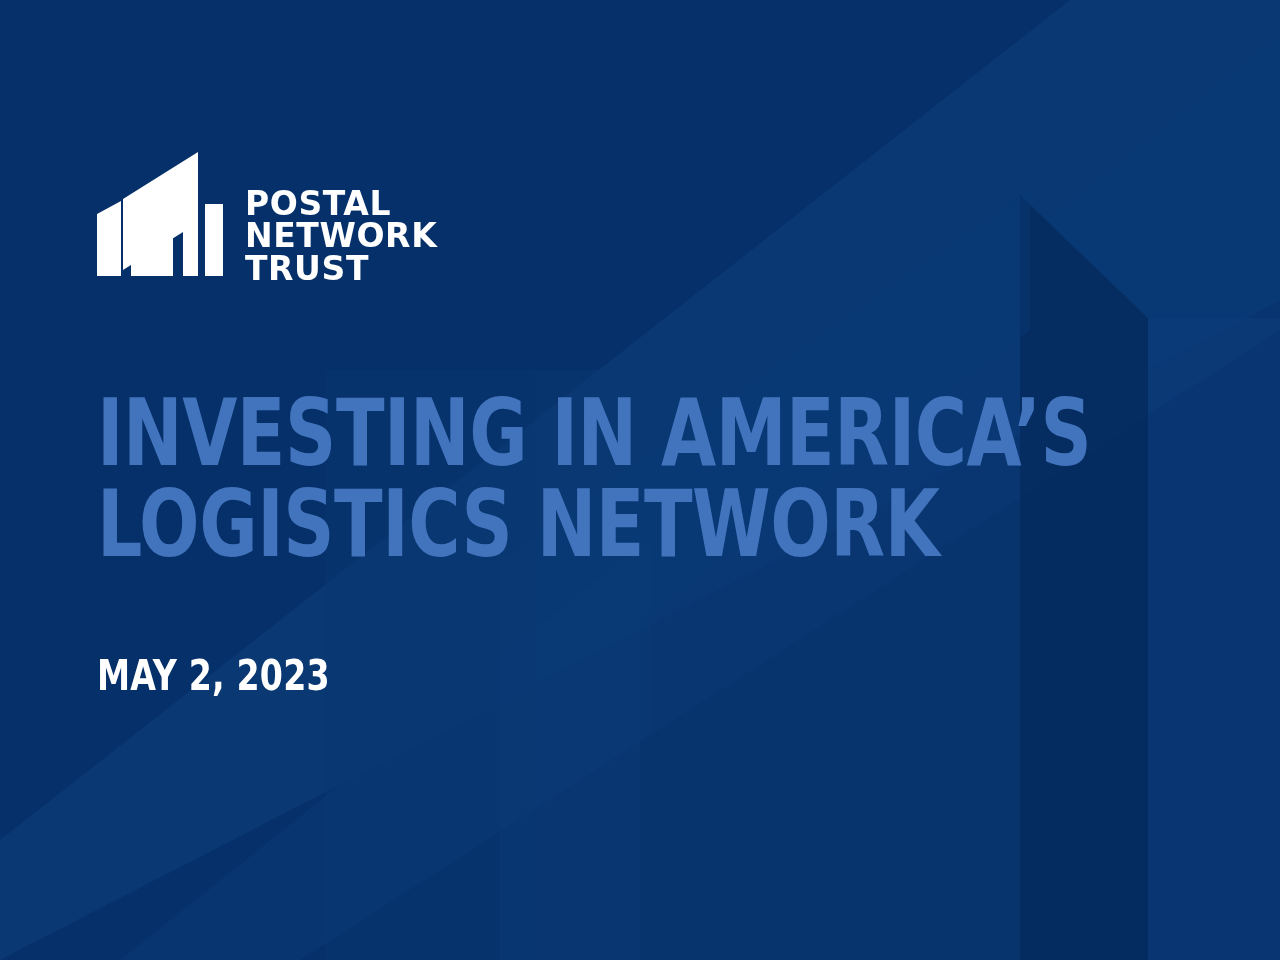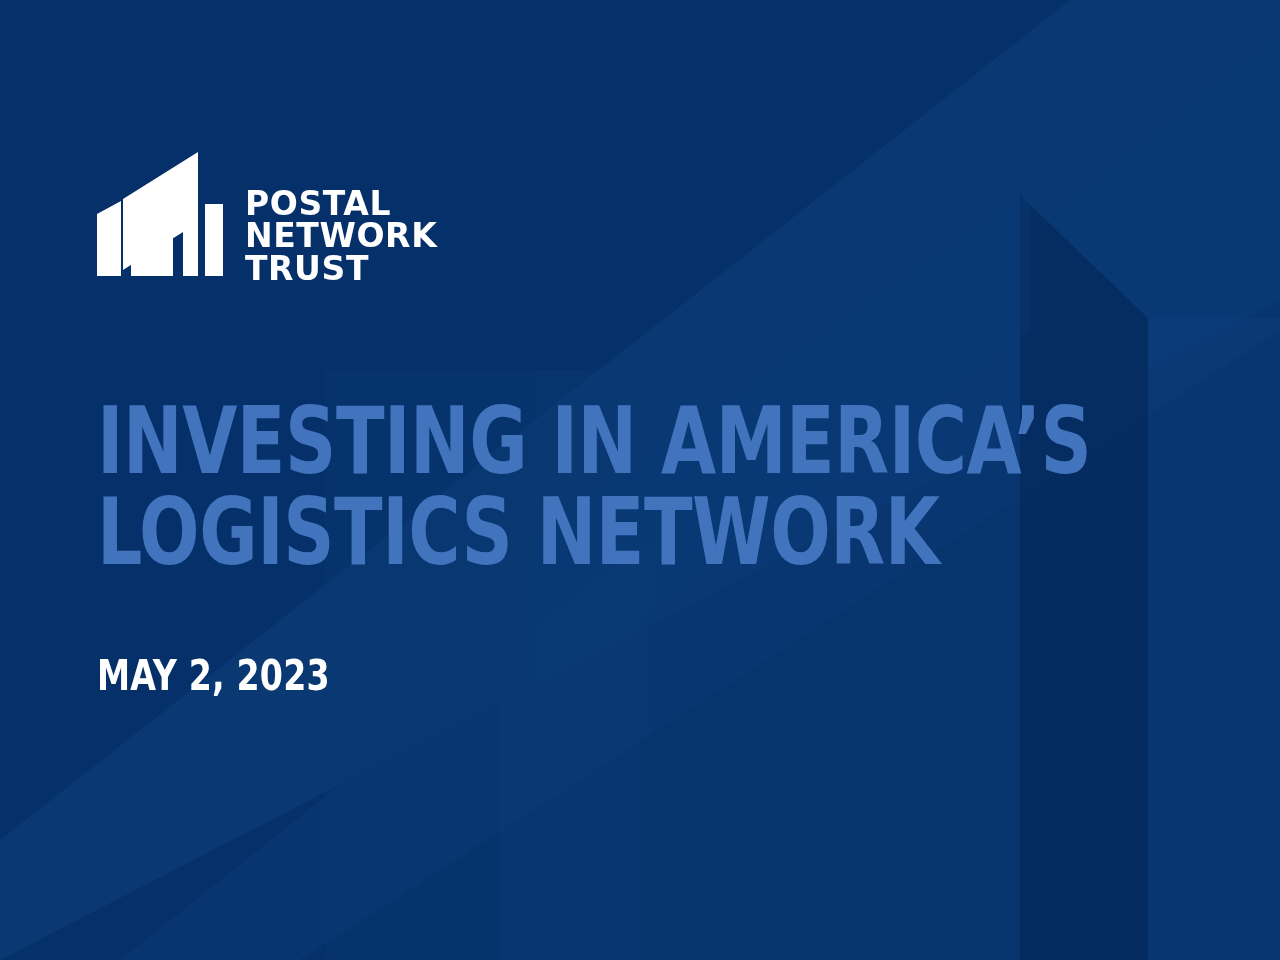--- a/index.html
+++ b/index.html
@@ -58,21 +58,21 @@
     font-weight: 700;
     font-size: 33px;
     letter-spacing: 0.6px;
     white-space: nowrap;
   }
 
   
   #headline {
     position: absolute;
     left: 97px;
-    top: 396px;
+    top: 388px;
     width: 1100px;
   }
 
   #headline .hl-line {
     display: block;
     color: #4274be;
     font-family: "DejaVu Sans Condensed", "Liberation Sans Narrow", "Liberation Sans", sans-serif;
     font-weight: 700;
     font-size: 92px;
     line-height: 0.99;

